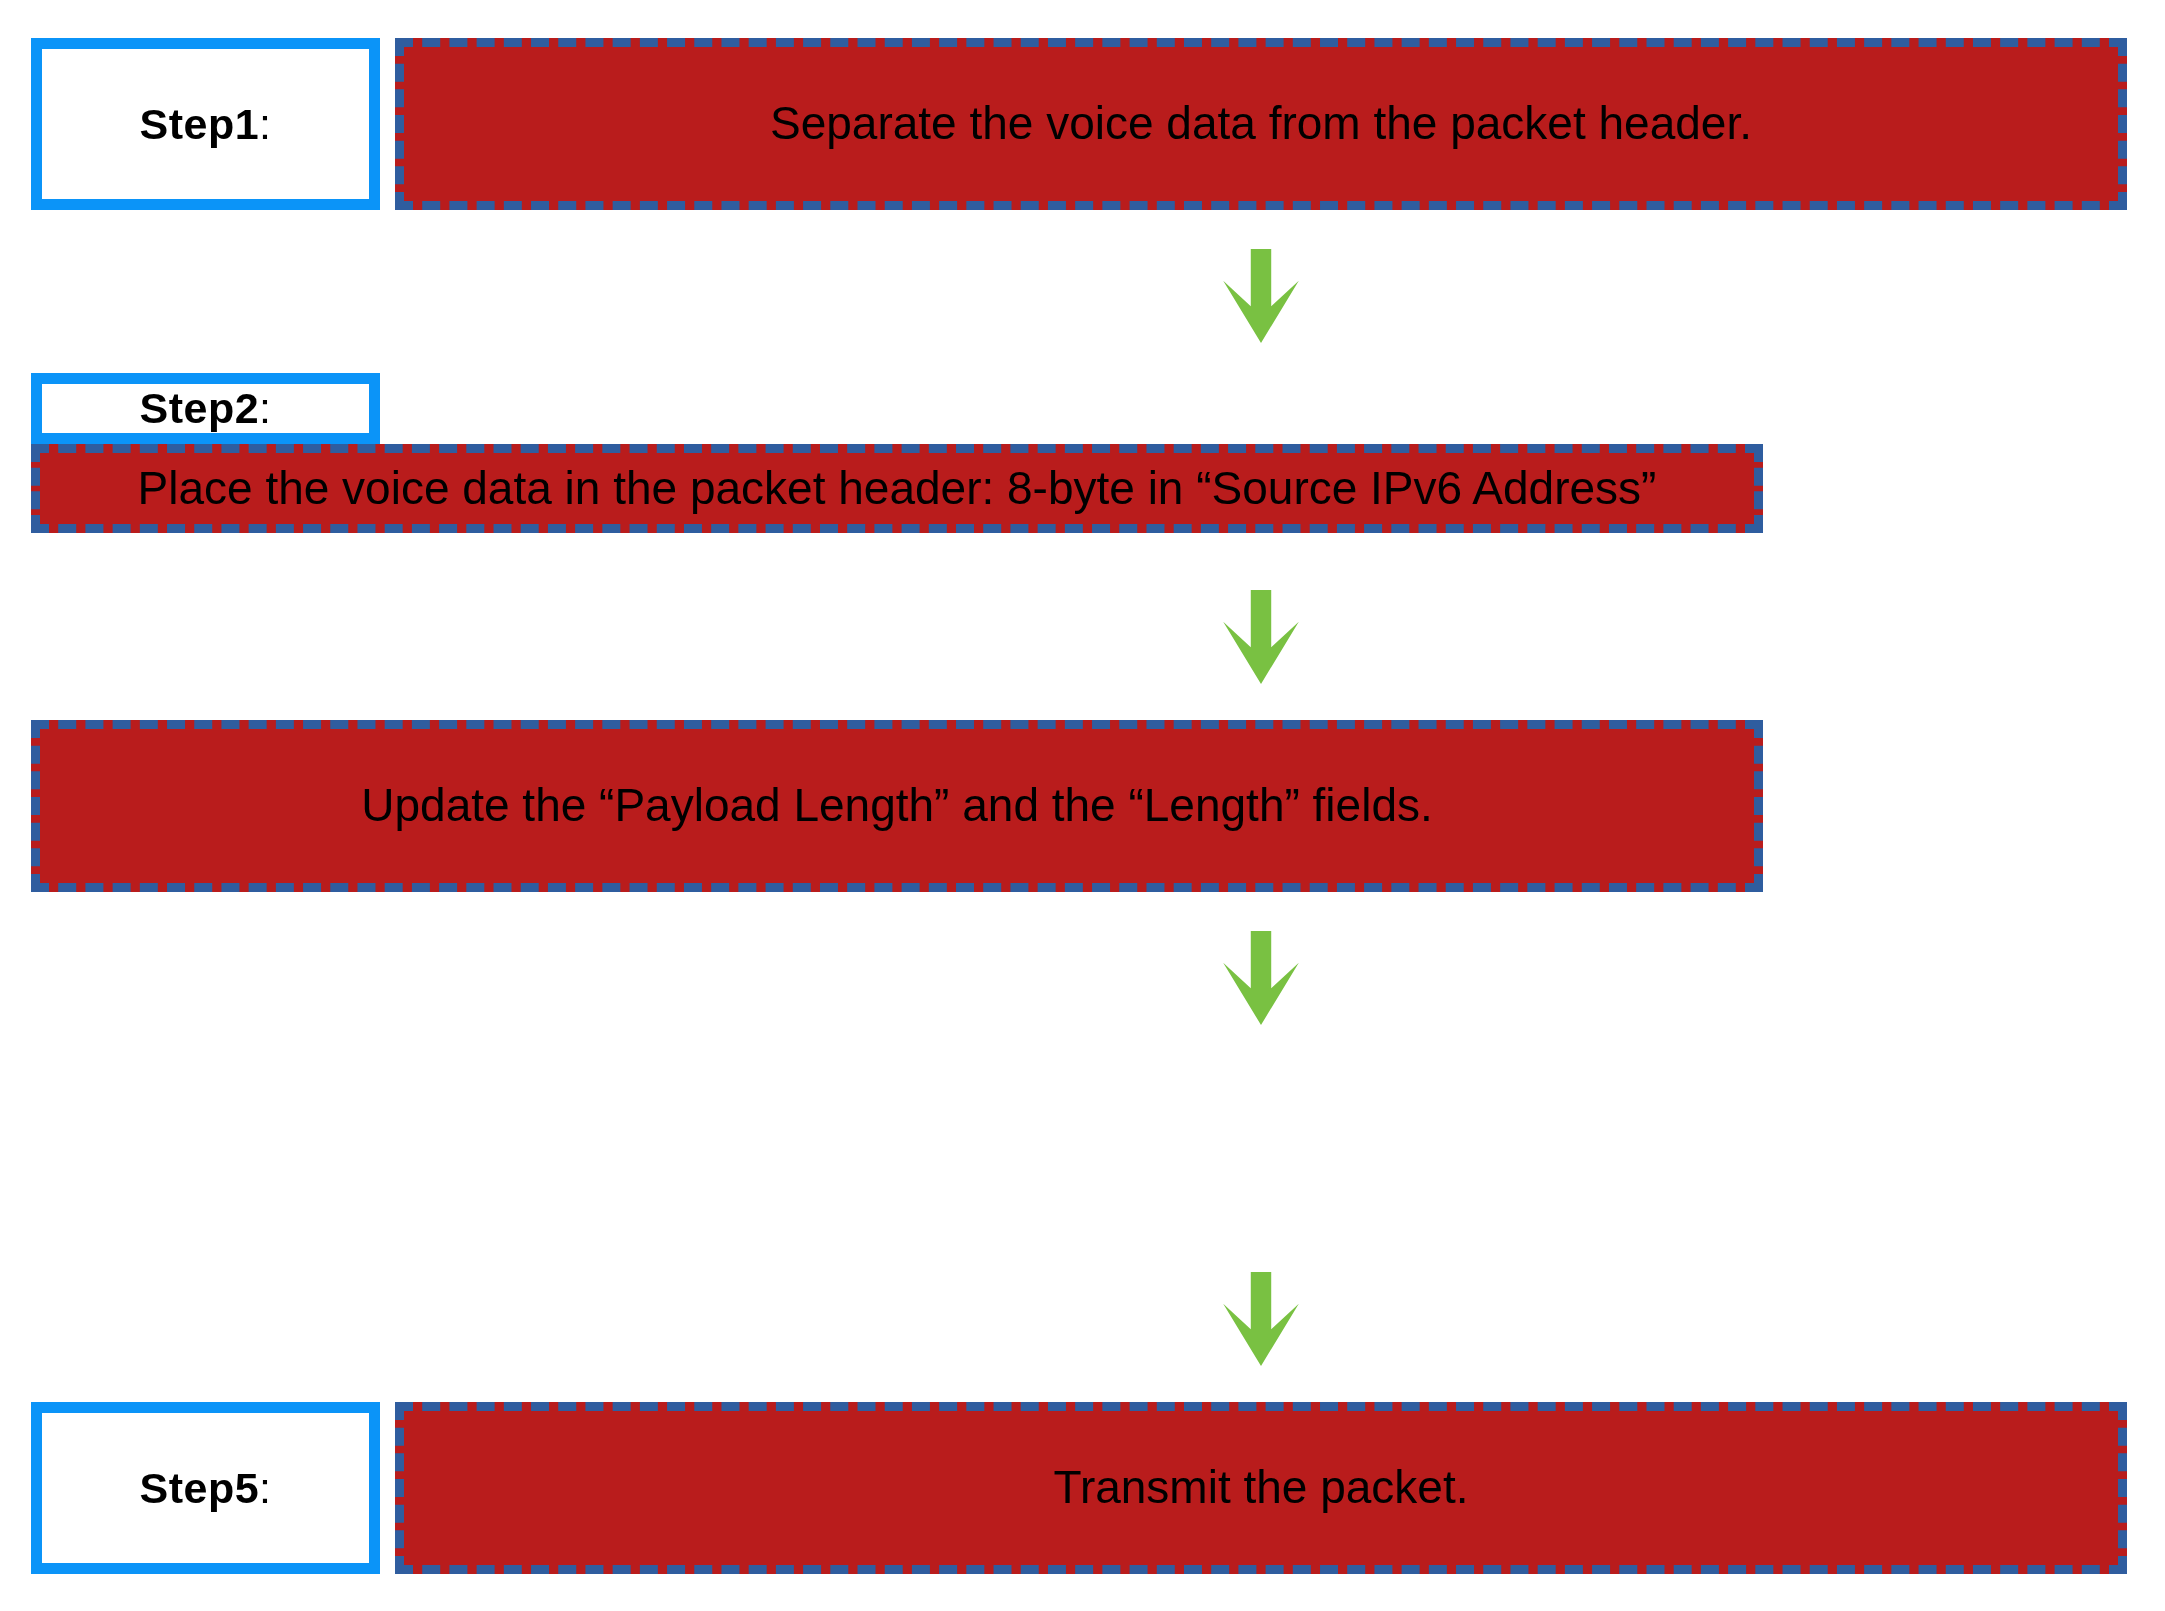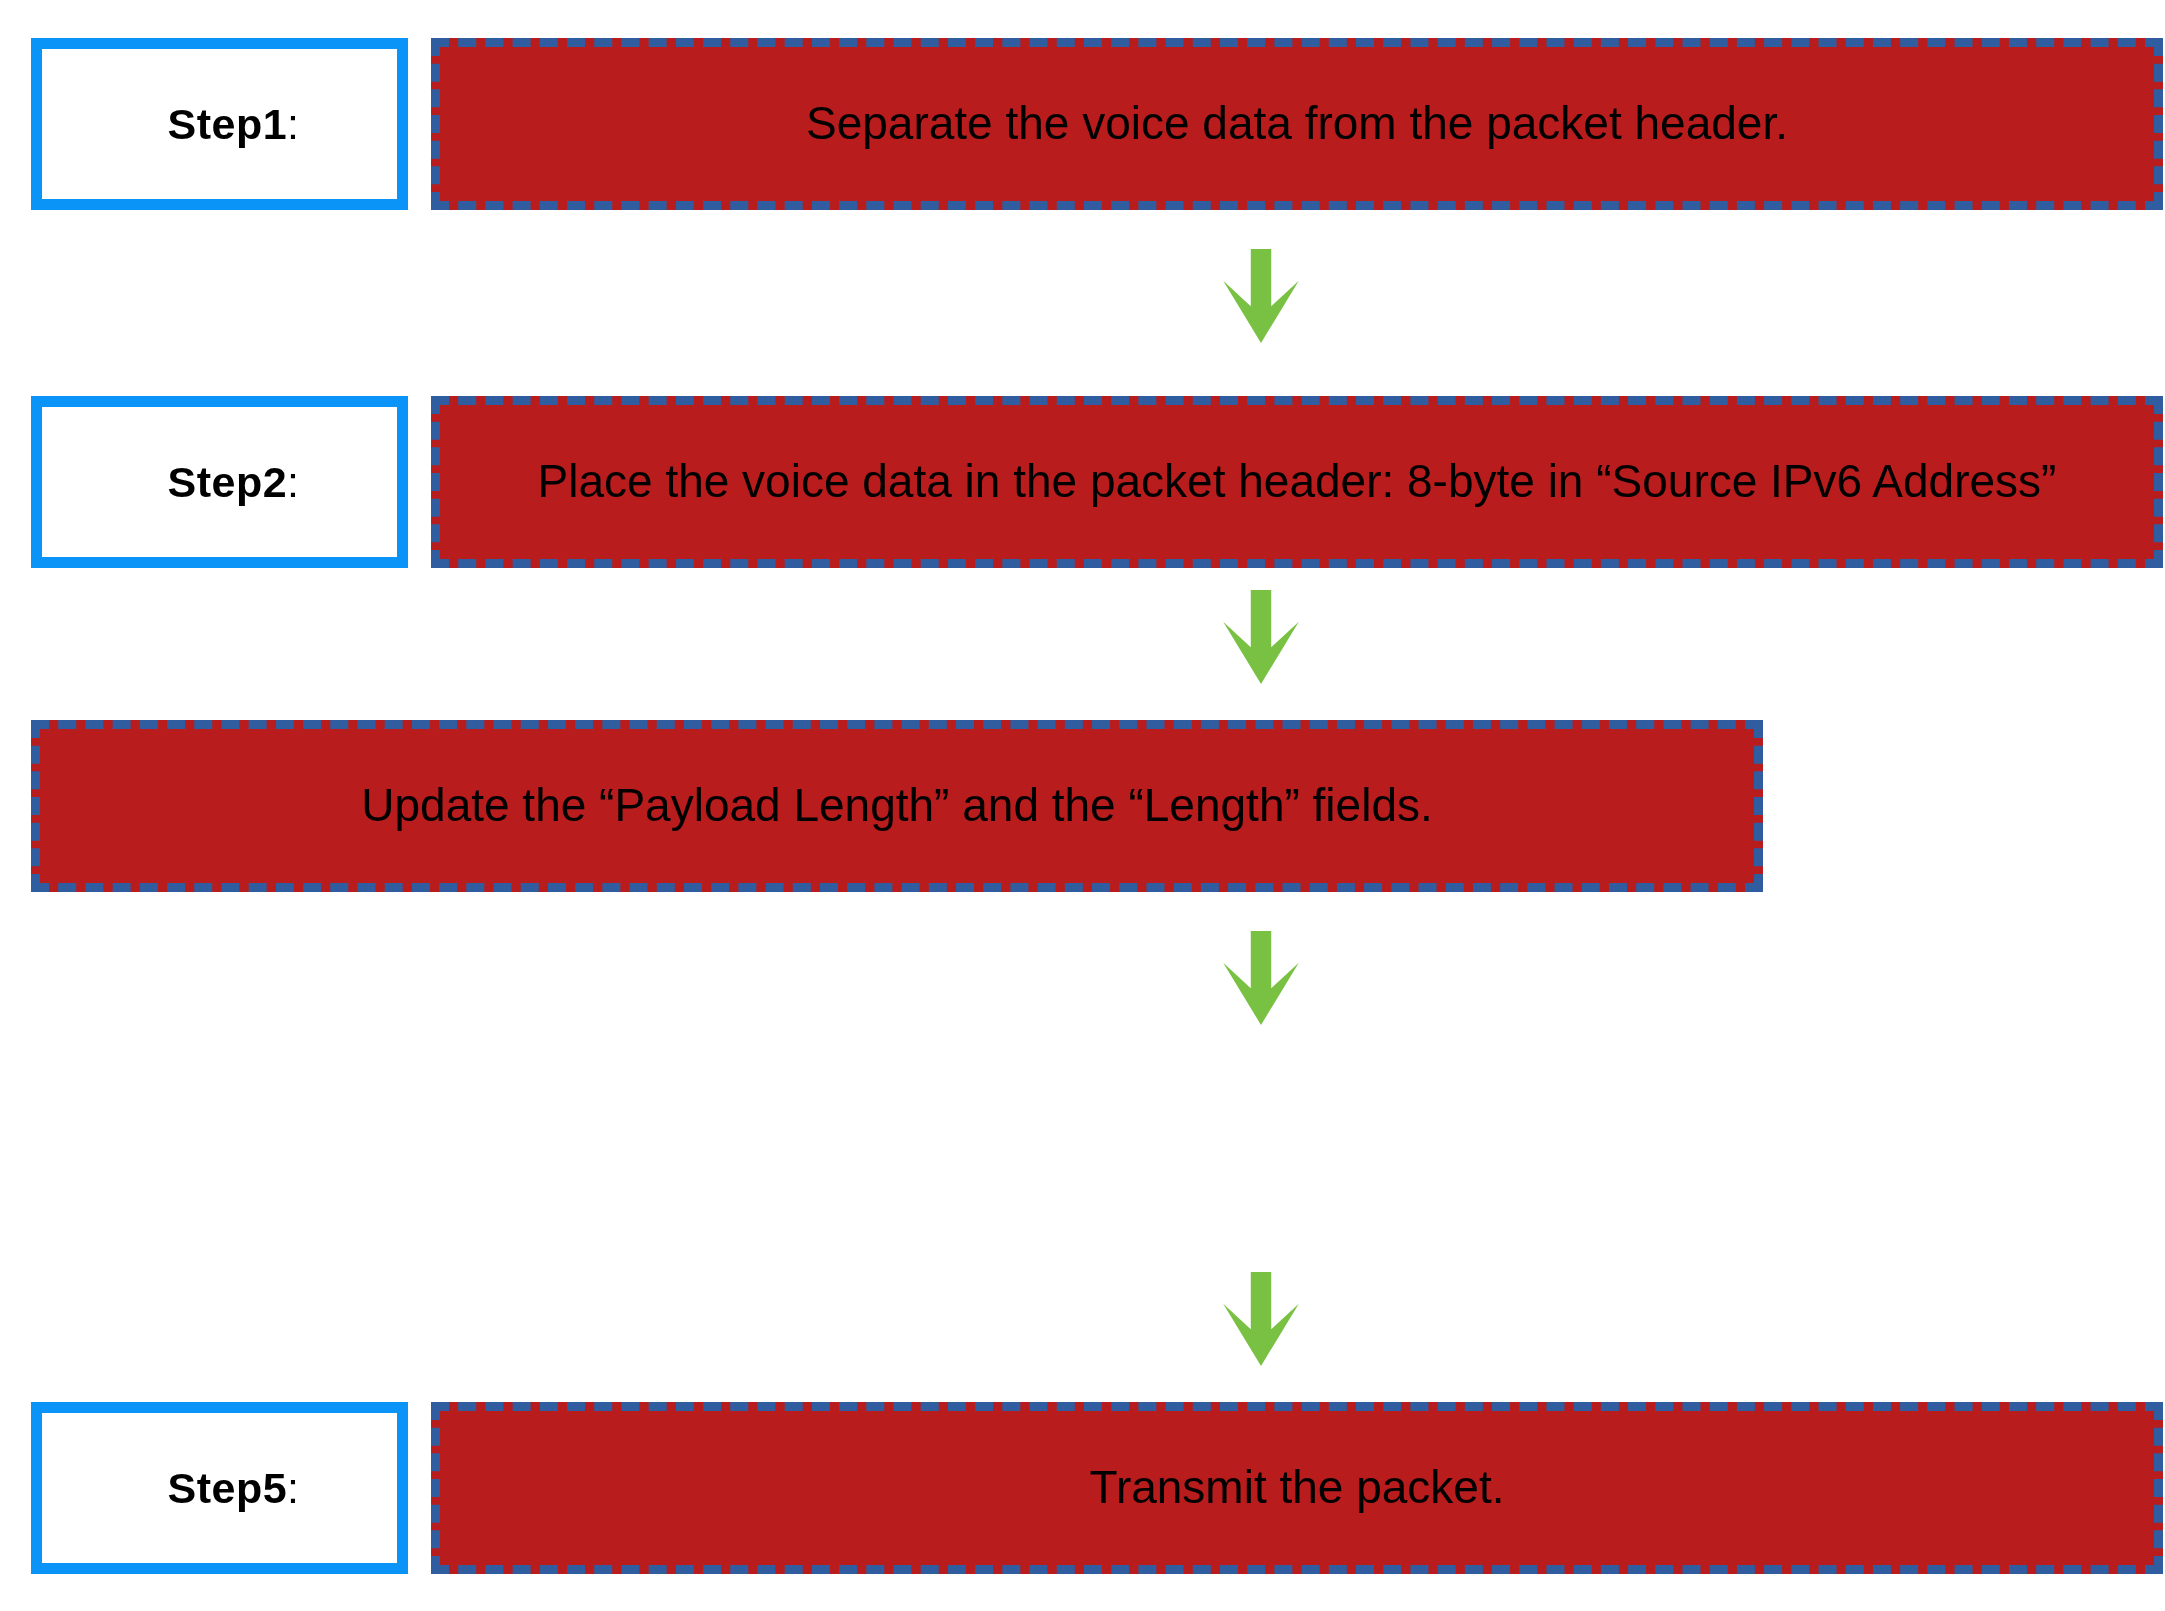--- a/index.html
+++ b/index.html
@@ -13,34 +13,33 @@
     overflow: hidden;
   }
   .row {
     position: absolute;
     left: 31px;
     height: 172px;
     display: flex;
     align-items: stretch;
   }
   .r0 { top: 38px; }
-  .r1 { top: 396px; }
+  .r1 { top: 373px; flex-direction: column; }
   .r2 { top: 720px; }
   .r3 { top: 1061px; }
   .r4 { top: 1402px; }
   .step-box {
     width: 327px;
     border: 11px solid var(--step-border, #0b94f8);
     background: #ffffff;
     display: flex;
     align-items: center;
     justify-content: center;
     flex: 0 0 auto;
-    margin-right: 23px;
-    padding-left: 28px;
+    margin-right: 15px;
   }
   .step-label {
     font-size: 43px;
     letter-spacing: 0.5px;
     white-space: nowrap;
   }
   .step-label .strong { font-weight: 700; }
   .step-label .colon { font-weight: 400; }
   .desc-box {
     width: 1714px;

